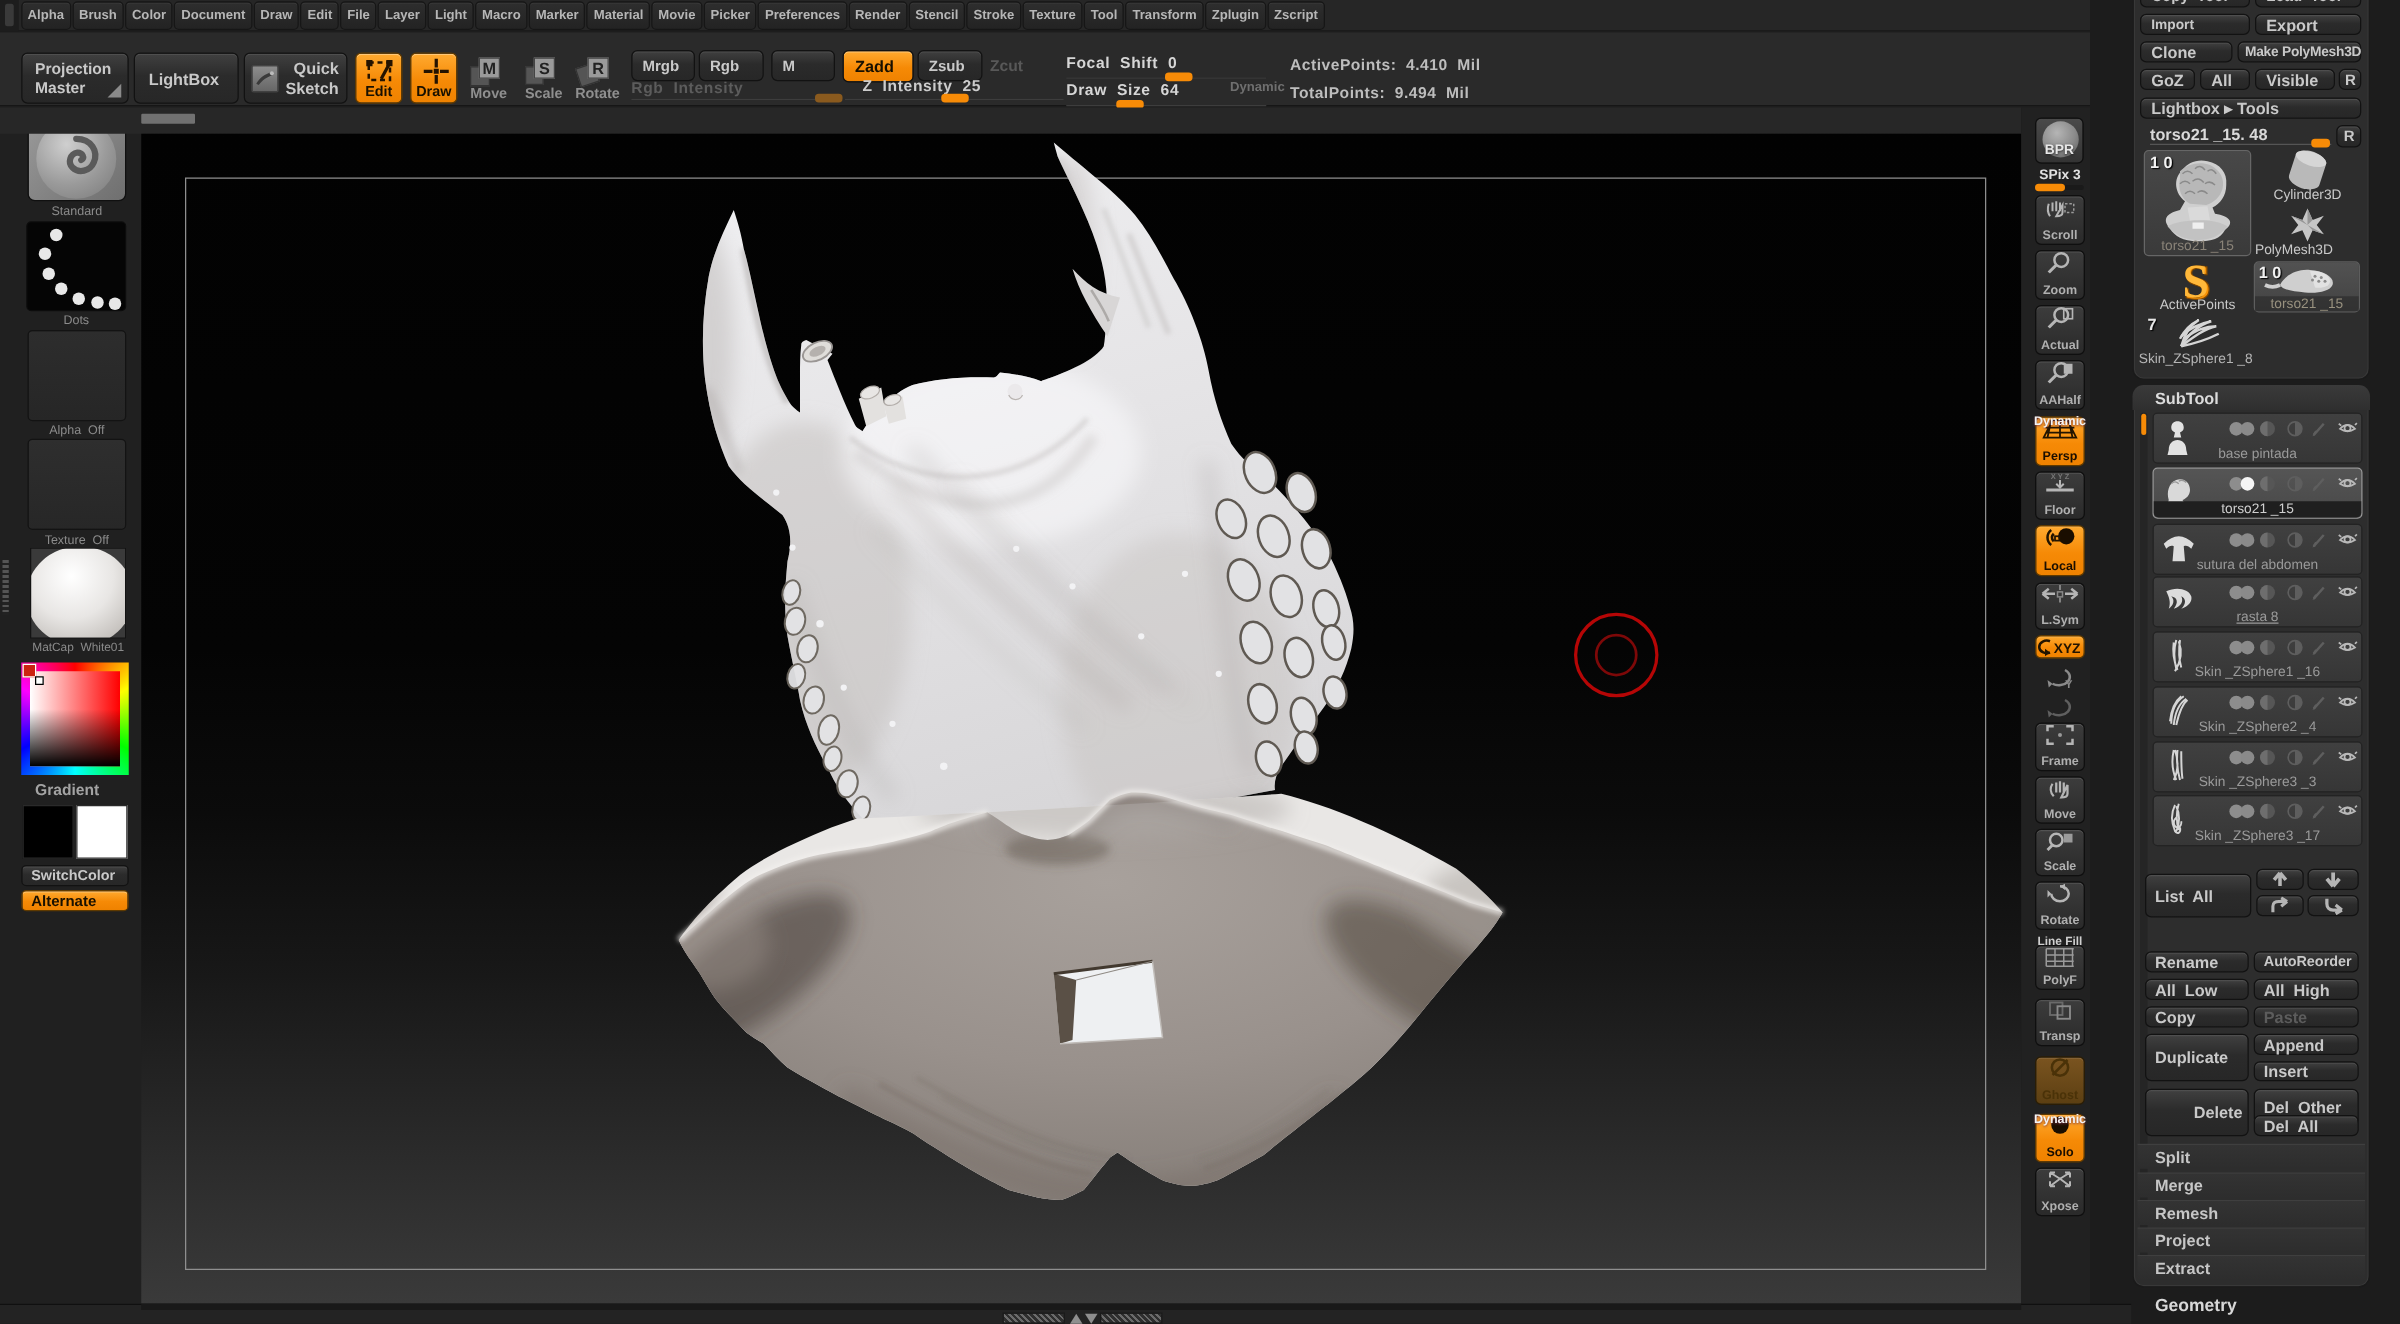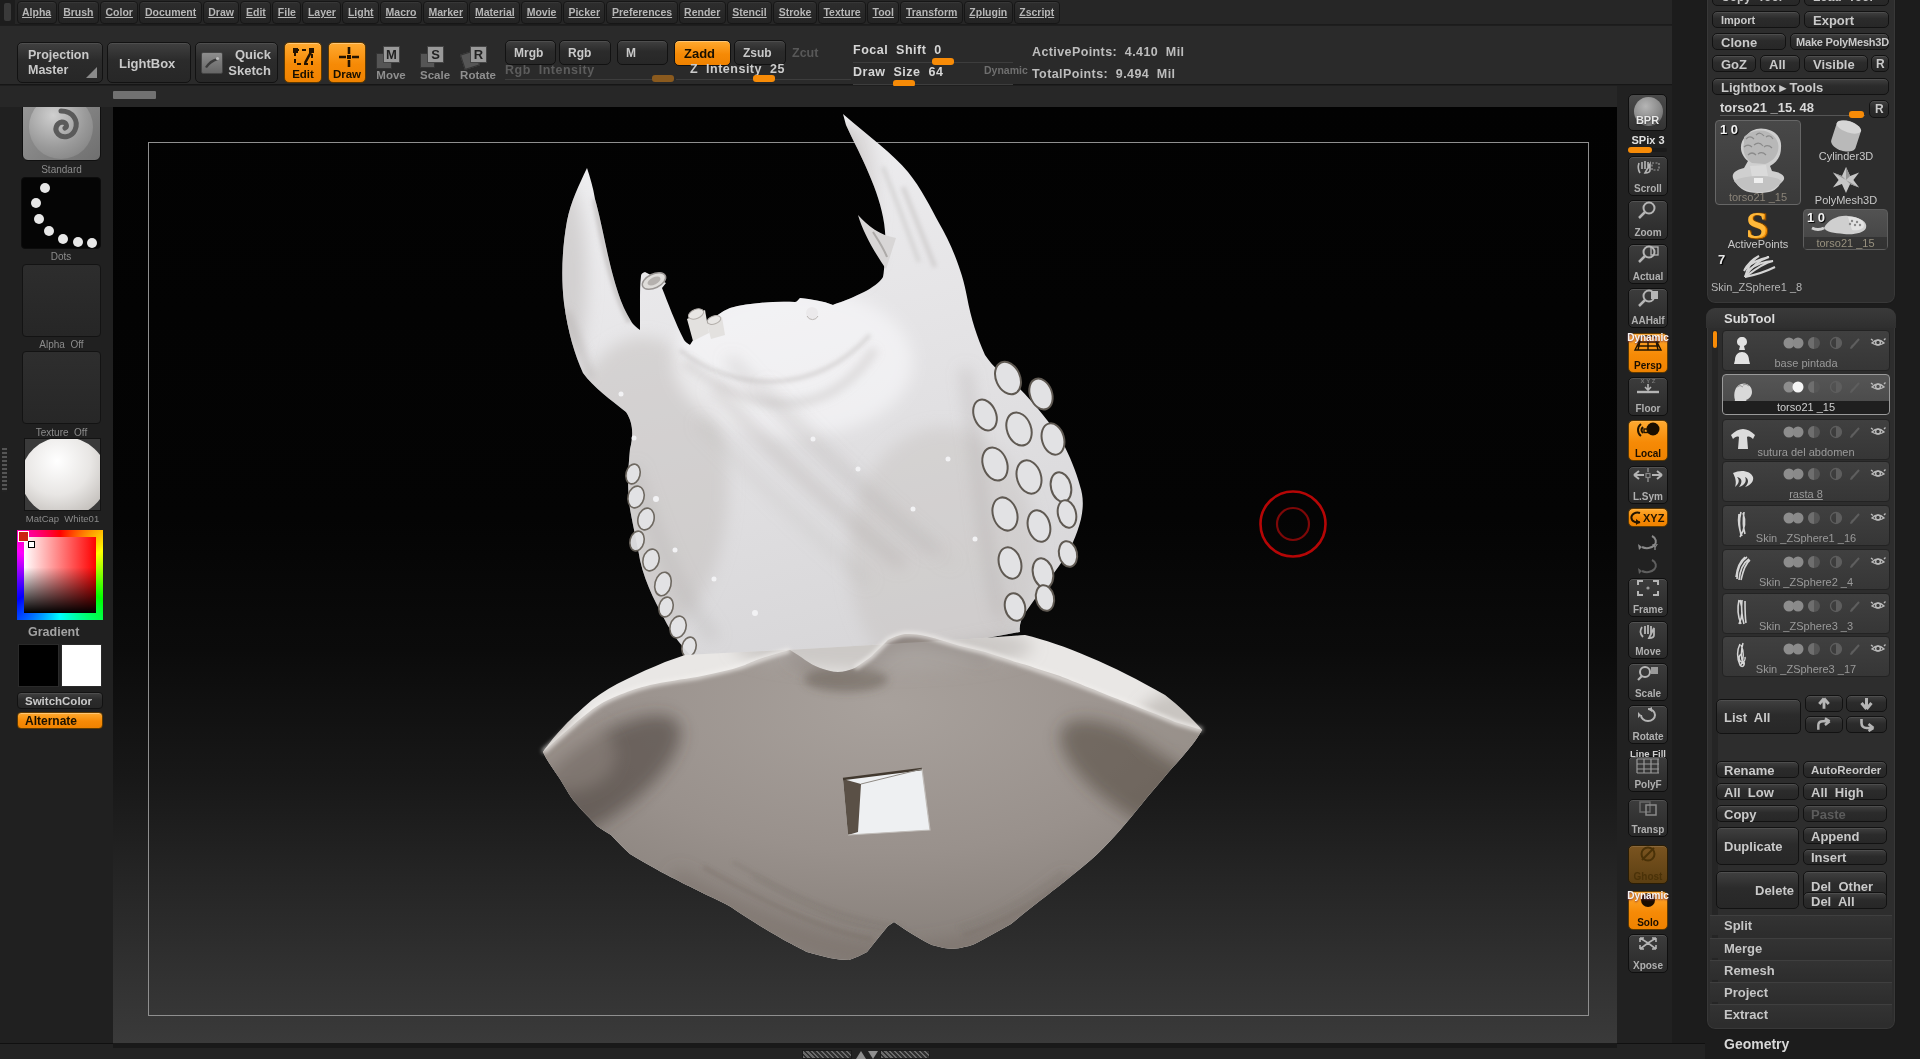--- a/index.html
+++ b/index.html
@@ -9,21 +9,21 @@
 .abs { position:absolute; }
 .btn { position:absolute; background:linear-gradient(#404040,#2b2b2b 45%,#272727);
   border:1px solid #121212; border-radius:5px; color:#c9c9c9; font-weight:bold;
   box-shadow:inset 0 1px 0 rgba(255,255,255,.08); font-size:12px; }
 .btn .lab { position:absolute; left:8px; top:50%; transform:translateY(-50%); white-space:nowrap; }
 .orangebtn { background:linear-gradient(#ffaa30,#f68a06 55%,#ef8200); color:#181000;
   border:1px solid #5f3a00; box-shadow:inset 0 1px 0 rgba(255,255,255,.35); }
 .cap { position:absolute; color:#9a9a9a; font-size:10px; text-align:center; white-space:nowrap; }
 .menubtn { position:relative; display:inline-block; background:linear-gradient(#2e2e2e,#232323);
   border:1px solid #161616; border-radius:4px; color:#b6b6b6; font-size:10.5px; font-weight:bold;
-  padding:4px 4.5px 5px 4.5px; margin:0 0.5px; box-shadow:inset 0 1px 0 rgba(255,255,255,.05);text-decoration:underline;}
+  padding:4px 4.5px 5px 4.5px; margin:0 0.5px; box-shadow:inset 0 1px 0 rgba(255,255,255,.05);}
 </style>
 </head>
 <body>
 <div id="root">
 
   <div class="abs" style="left:0;top:0;width:1920px;height:25px;background:#262626;border-bottom:1px solid #1b1b1b;"></div>
   <div class="abs" style="left:0;top:0;width:15px;height:25px;background:#1d1d1d;"></div>
   <div class="abs" style="left:4px;top:3px;width:7px;height:18px;background:#3a3a3a;border-radius:2px;"></div>
   <div class="abs" id="menubar" style="left:16px;top:1px;height:24px;white-space:nowrap;"><span class="menubtn">Alpha</span><span class="menubtn">Brush</span><span class="menubtn">Color</span><span class="menubtn">Document</span><span class="menubtn">Draw</span><span class="menubtn">Edit</span><span class="menubtn">File</span><span class="menubtn">Layer</span><span class="menubtn">Light</span><span class="menubtn">Macro</span><span class="menubtn">Marker</span><span class="menubtn">Material</span><span class="menubtn">Movie</span><span class="menubtn">Picker</span><span class="menubtn">Preferences</span><span class="menubtn">Render</span><span class="menubtn">Stencil</span><span class="menubtn">Stroke</span><span class="menubtn">Texture</span><span class="menubtn">Tool</span><span class="menubtn">Transform</span><span class="menubtn">Zplugin</span><span class="menubtn">Zscript</span></div>
 
@@ -585,21 +585,21 @@
       </svg>
       <div class="abs" style="left:0;right:0;bottom:0;text-align:center;color:#c9c9c9;font-size:11px;">Cylinder3D</div>
     </div>
     <div class="abs" style="left:1804px;top:165px;width:84px;height:41px;">
       <svg width="84" height="41" viewBox="0 0 84 41" style="position:absolute;top:-2px;">
         <g transform="translate(42,17) scale(0.82)">
             <path d="M0,-16 L5,-5 L16,-9 L9,0 L16,9 L5,5 L0,16 L-5,5 L-16,9 L-9,0 L-16,-9 L-5,-5 Z" fill="#c6c6c6"></path>
         <path d="M0,-16 L5,-5 L0,0 Z M16,9 L5,5 L0,0 Z M-16,-9 L-5,-5 L0,0 Z" fill="#969696"></path>
           </g>
       </svg>
-      <div class="abs" style="left:0;right:0;bottom:0;text-align:center;color:#c9c9c9;font-size:11px;">PolyMesh3D</div>
+      <div class="abs" style="left:0;right:0;bottom:0;color:#c9c9c9;font-size:11px;">PolyMesh3D</div>
     </div>
     <div class="abs" style="left:1715px;top:208px;width:86px;height:42px;">
       <svg width="86" height="42" viewBox="0 0 86 42" style="position:absolute;top:-3px;">
         <text x="43" y="34" text-anchor="middle" font-size="40" font-weight="bold" font-family="Liberation Serif, serif" fill="#f59006" stroke="#7a4503" stroke-width="1">S</text>
         <text x="41.5" y="32.5" text-anchor="middle" font-size="38" font-weight="bold" font-family="Liberation Serif, serif" fill="#ffb83a">S</text>
       </svg>
       <div class="abs" style="left:0;right:0;bottom:0;text-align:center;color:#c9c9c9;font-size:11px;">ActivePoints</div>
     </div>
     <div class="abs" style="left:1803px;top:209px;width:85px;height:41px;background:linear-gradient(#525252,#424242);border:1px solid #5e5e5e;border-radius:4px;">
       <svg width="83" height="28" viewBox="0 0 83 28">

